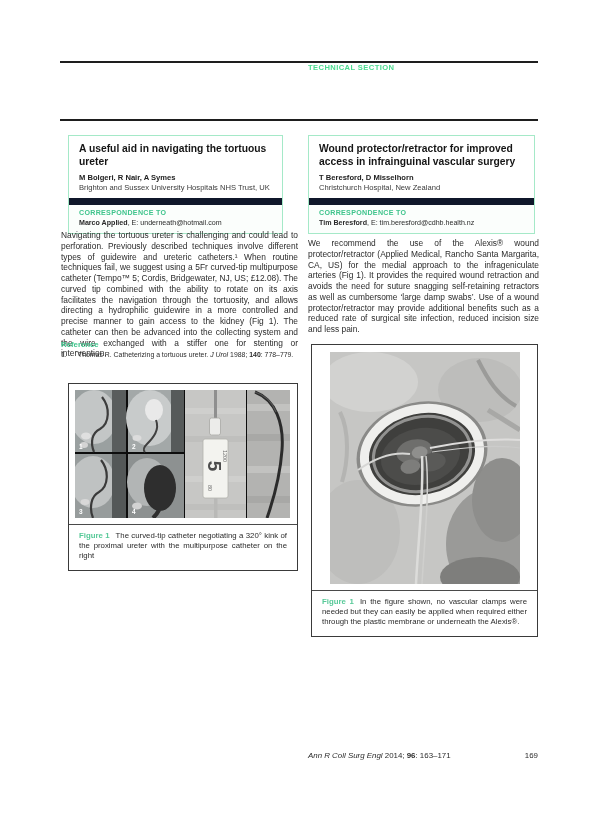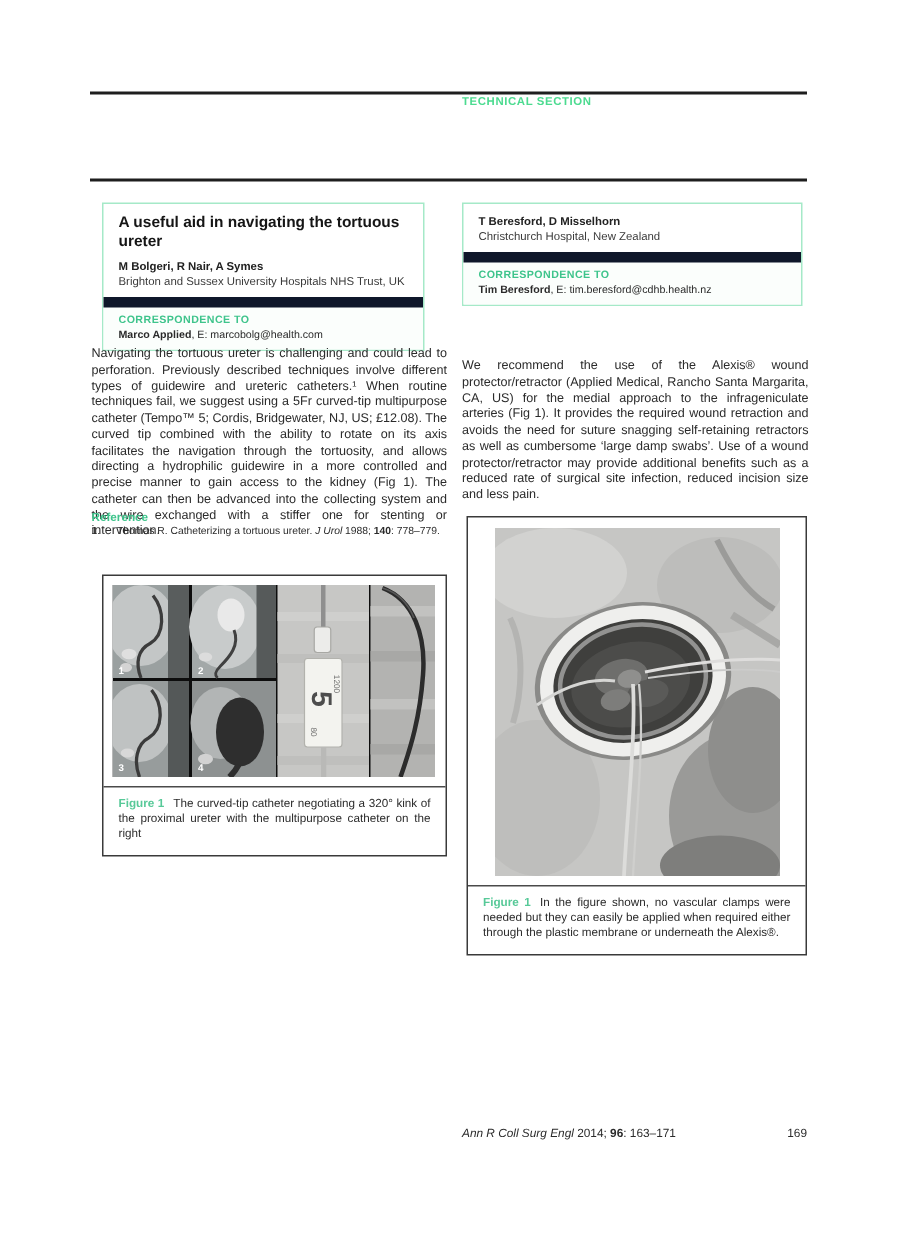--- a/index.html
+++ b/index.html
@@ -86,26 +86,27 @@
   <div class="rule rule-mid"></div>
 
   <div class="hdr-box left">
     <div class="hdr-main">
       <div class="art-title">A useful aid in navigating the tortuous ureter</div>
       <div class="art-authors">M Bolgeri, R Nair, A Symes</div>
       <div class="art-affil">Brighton and Sussex University Hospitals NHS Trust, UK</div>
     </div>
     <div class="corr">
       <div class="corr-label">CORRESPONDENCE TO</div>
-      <div class="corr-line"><span class="corr-name">Marco Applied</span><span>, E: marcobolg@health.com</span></div>
+      <div class="corr-line"><span class="corr-name">Marco Applied</span><span>, E: underneath@hotmail.com</span></div>
     </div>
   </div>
 
   <div class="hdr-box right">
     <div class="hdr-main">
+      <div class="art-title">Wound protector/retractor for improved access in infrainguinal vascular surgery</div>
       <div class="art-authors">T Beresford, D Misselhorn</div>
       <div class="art-affil">Christchurch Hospital, New Zealand</div>
     </div>
     <div class="corr">
       <div class="corr-label">CORRESPONDENCE TO</div>
       <div class="corr-line"><span class="corr-name">Tim Beresford</span><span>, E: tim.beresford@cdhb.health.nz</span></div>
     </div>
   </div>
 
   <div class="art-body left">Navigating the tortuous ureter is challenging and could lead to perforation. Previously described techniques involve different types of guidewire and ureteric catheters.¹ When routine techniques fail, we suggest using a 5Fr curved-tip multipurpose catheter (Tempo™ 5; Cordis, Bridgewater, NJ, US; £12.08). The curved tip combined with the ability to rotate on its axis facilitates the navigation through the tortuosity, and allows directing a hydrophilic guidewire in a more controlled and precise manner to gain access to the kidney (Fig 1). The catheter can then be advanced into the collecting system and the wire exchanged with a stiffer one for stenting or intervention.</div>

